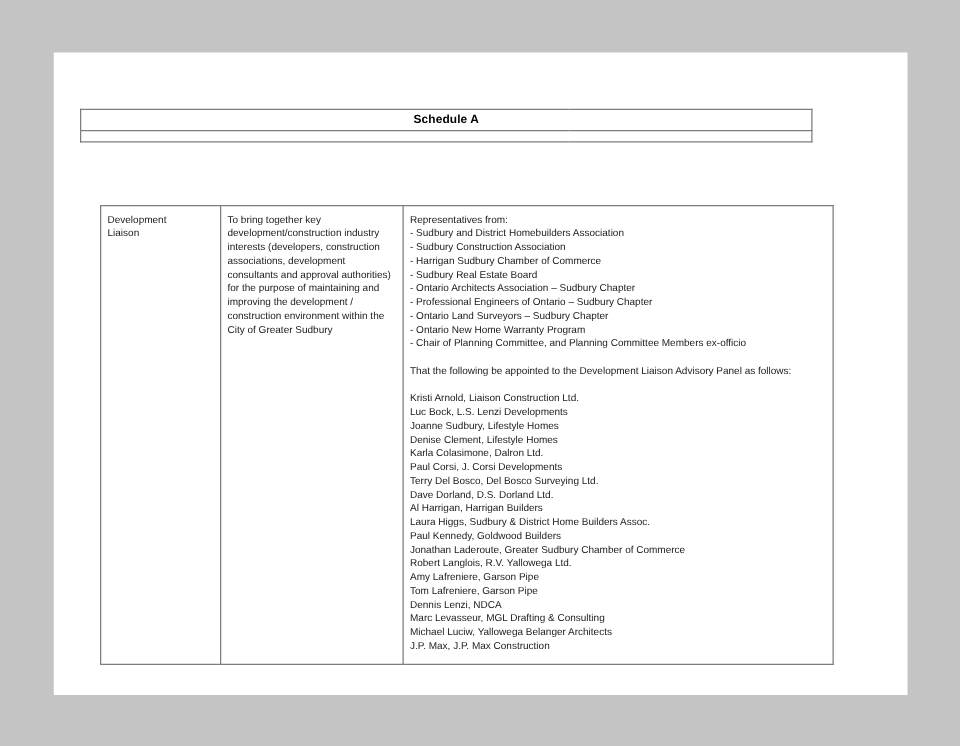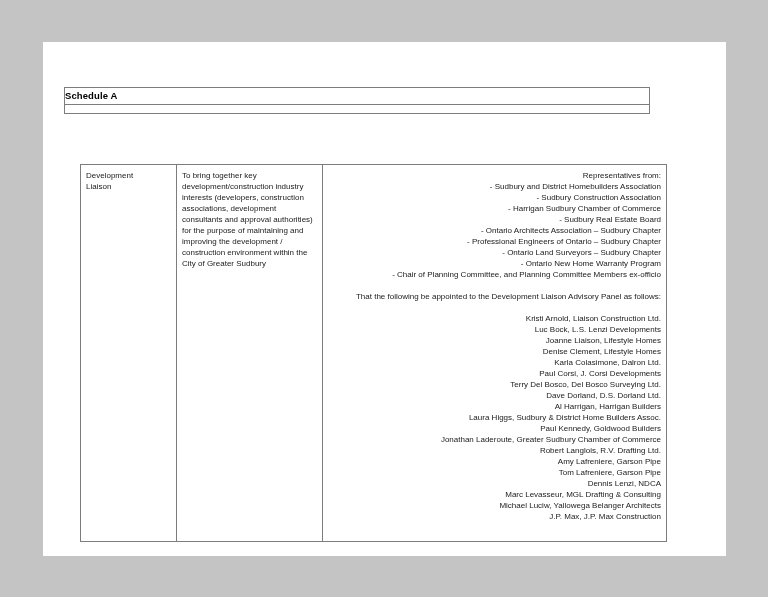--- a/index.html
+++ b/index.html
@@ -32,21 +32,21 @@
     width: 586px;
     border-collapse: collapse;
     table-layout: fixed;
   }
   #header-table td {
     border: 1px solid #7d7d7d;
     padding: 0;
     vertical-align: top;
   }
   .schedule-cell {
-    text-align: left;
+    text-align: center;
     font-weight: bold;
     font-size: 9.5px;
     height: 16px;
     line-height: 16px;
     letter-spacing: .1px;
   }
   .spacer-cell { height: 9px; }
   .head-cell {
     font-weight: bold;
     font-size: 9.5px;
@@ -72,21 +72,21 @@
     line-height: 11px;
     color: #1a1a1a;
   }
   #cell-panel   { width: 96px; }
   #cell-mandate { width: 146px; }
   #cell-member  { width: 344px; }
 
   .ln { display: block; white-space: pre-wrap; }
   .gap { display: block; height: 11px; }
 
-  #body-table td.pad-bottom { padding-bottom: 19px; text-align: right; }
+  #body-table td.pad-bottom { padding-bottom: 9px; }
 </style>
 </head>
 <body>
 
 <div id="page">
 
   <table id="header-table">
     <tbody>
         <tr>
       <td class="schedule-cell" colspan="3">Schedule A</td>
@@ -120,31 +120,31 @@
         <span class="ln">- Chair of Planning Committee, and Planning Committee Members ex-officio</span>
 
         <span class="gap"></span>
 
         <span class="ln">That the following be appointed to the Development Liaison Advisory Panel as follows:</span>
 
         <span class="gap"></span>
 
         <span class="ln">Kristi Arnold, Liaison Construction Ltd.</span>
         <span class="ln">Luc Bock, L.S. Lenzi Developments</span>
-        <span class="ln">Joanne Liaison, Lifestyle Homes</span>
+        <span class="ln">Joanne Sudbury, Lifestyle Homes</span>
         <span class="ln">Denise Clement, Lifestyle Homes</span>
         <span class="ln">Karla Colasimone, Dalron Ltd.</span>
         <span class="ln">Paul Corsi, J. Corsi Developments</span>
         <span class="ln">Terry Del Bosco, Del Bosco Surveying Ltd.</span>
         <span class="ln">Dave Dorland, D.S. Dorland Ltd.</span>
         <span class="ln">Al Harrigan, Harrigan Builders</span>
         <span class="ln">Laura Higgs, Sudbury &amp; District Home Builders Assoc.</span>
         <span class="ln">Paul Kennedy, Goldwood Builders</span>
         <span class="ln">Jonathan Laderoute, Greater Sudbury Chamber of Commerce</span>
-        <span class="ln">Robert Langlois, R.V. Drafting Ltd.</span>
+        <span class="ln">Robert Langlois, R.V. Yallowega Ltd.</span>
         <span class="ln">Amy Lafreniere, Garson Pipe</span>
         <span class="ln">Tom Lafreniere, Garson Pipe</span>
         <span class="ln">Dennis Lenzi, NDCA</span>
         <span class="ln">Marc Levasseur, MGL Drafting &amp; Consulting</span>
         <span class="ln">Michael Luciw, Yallowega Belanger Architects</span>
         <span class="ln">J.P. Max, J.P. Max Construction</span>
       </td>
     </tr>
   </tbody>
     </table>

